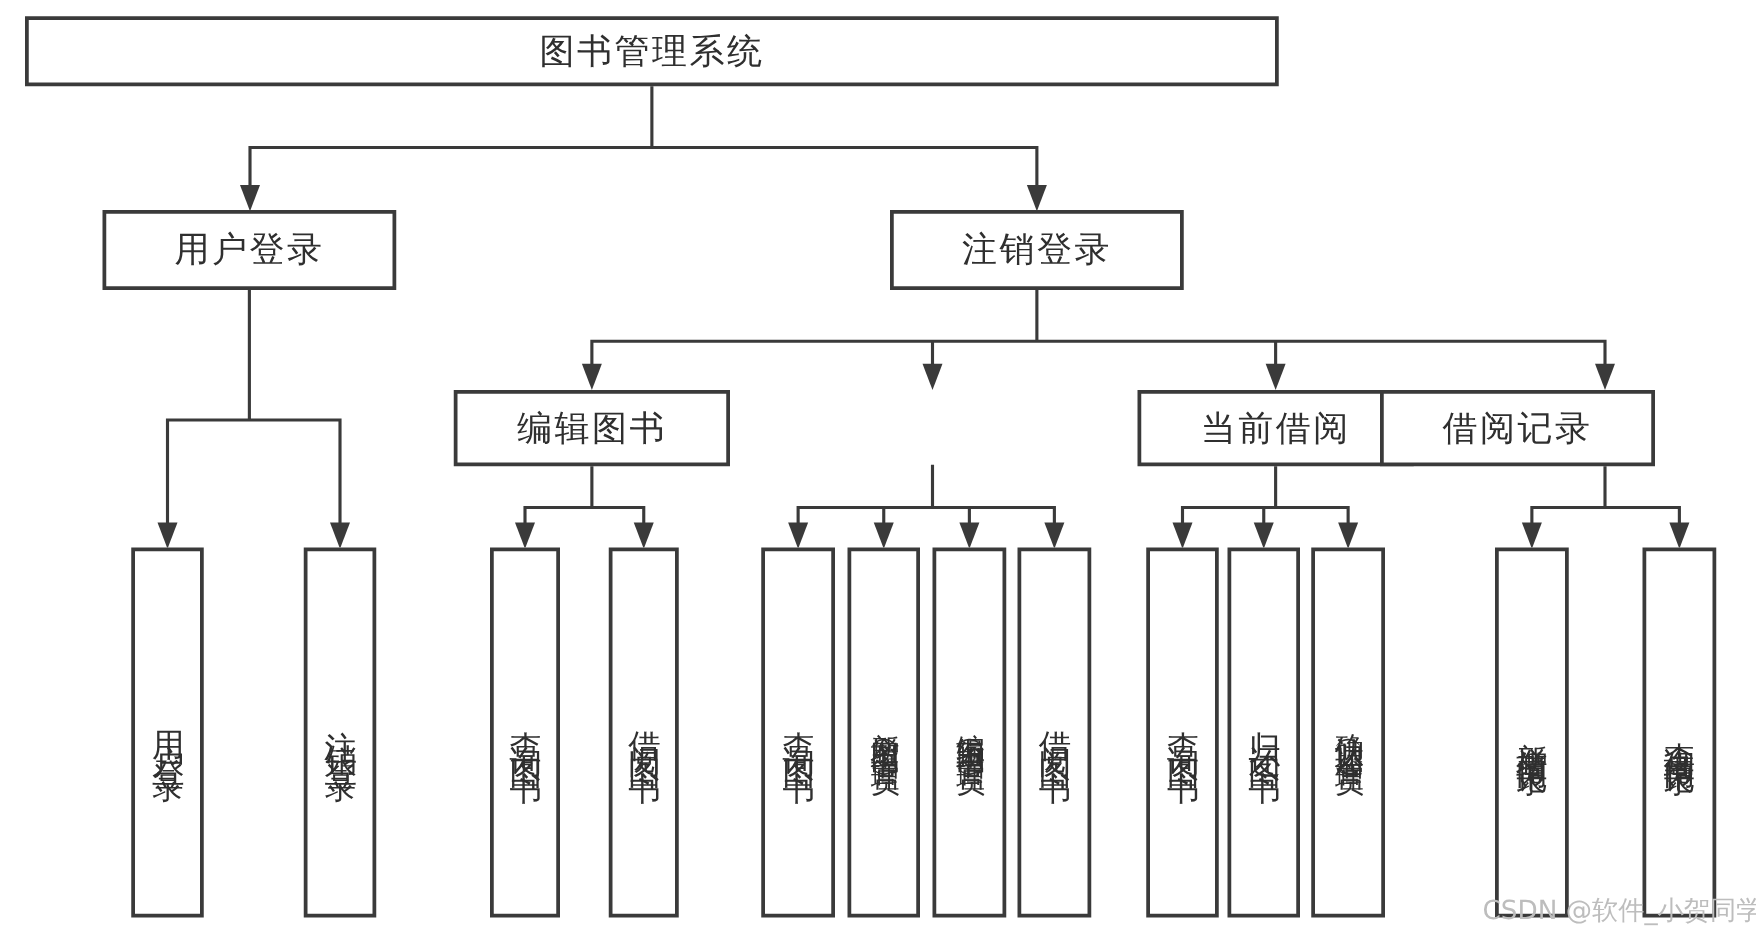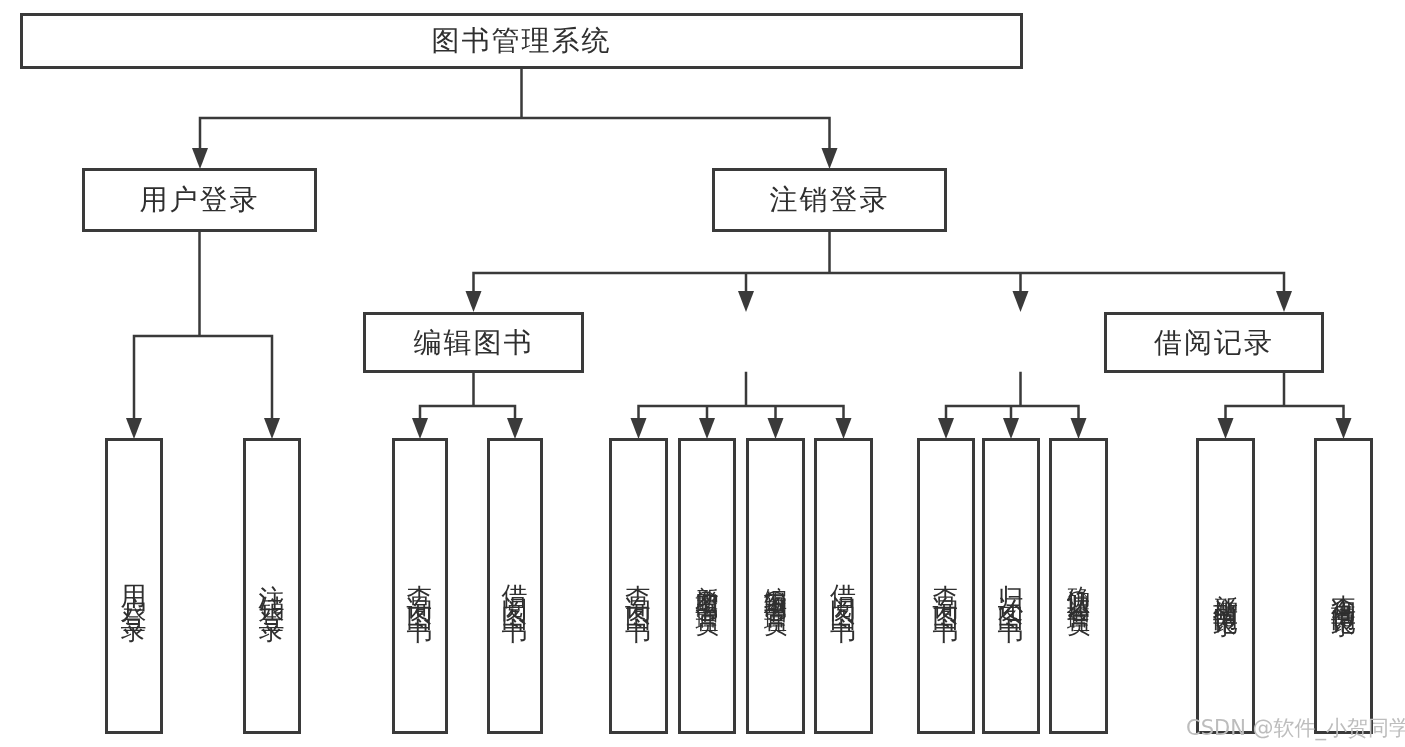--- a/index.html
+++ b/index.html
@@ -93,20 +93,23 @@
   <div class="box lvl2" style="left:82px">
     <span class="hlabel">用户登录</span>
   </div>
   <div class="box lvl2" style="left:712px">
     <span class="hlabel">注销登录</span>
   </div>
 
   <div class="box lvl3" style="left:363px;width:221px">
     <span class="hlabel">编辑图书</span>
   </div>
+  <div class="box lvl3" style="left:910px;width:221px">
+    <span class="hlabel">当前借阅</span>
+  </div>
   <div class="box lvl3" style="left:1104px;width:220px">
     <span class="hlabel">借阅记录</span>
   </div>
 
   <div class="box leaf" style="left:105px;width:58px">
     <span class="vlabel">用户登录</span>
   </div>
   <div class="box leaf" style="left:243px;width:58px">
     <span class="vlabel">注销登录</span>
   </div>

